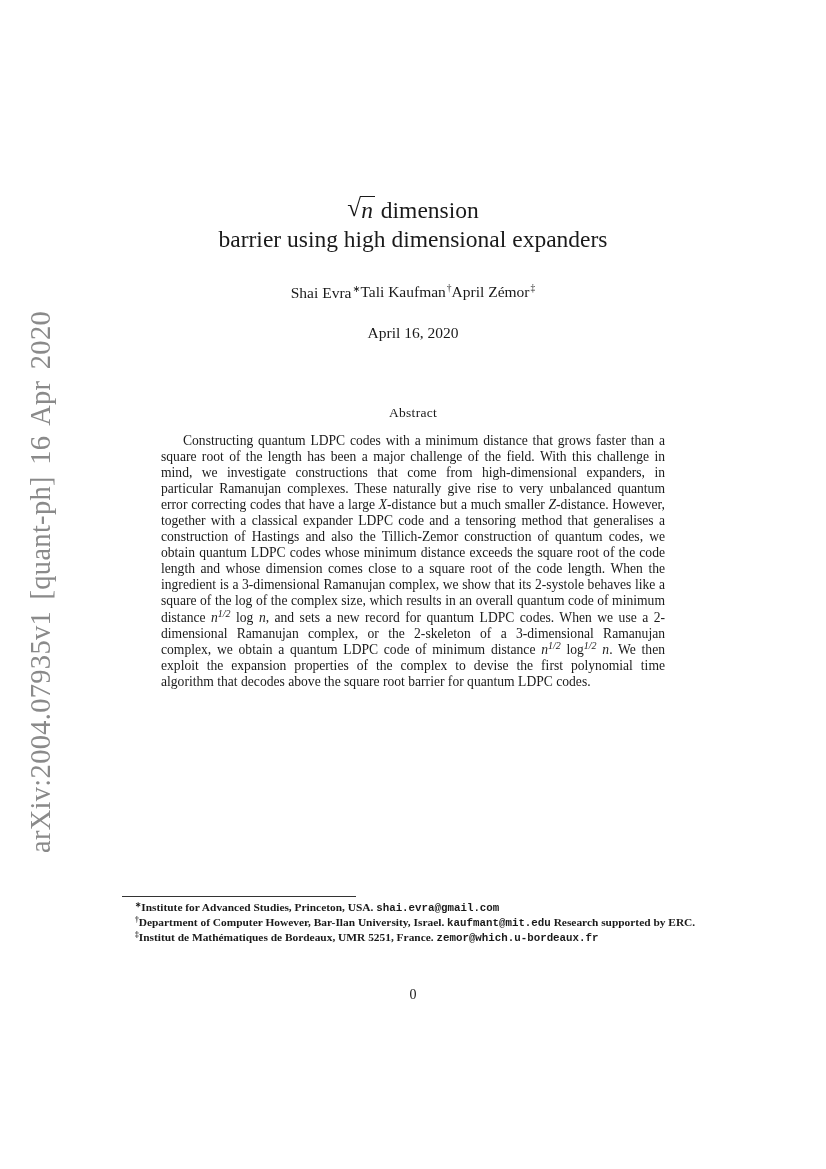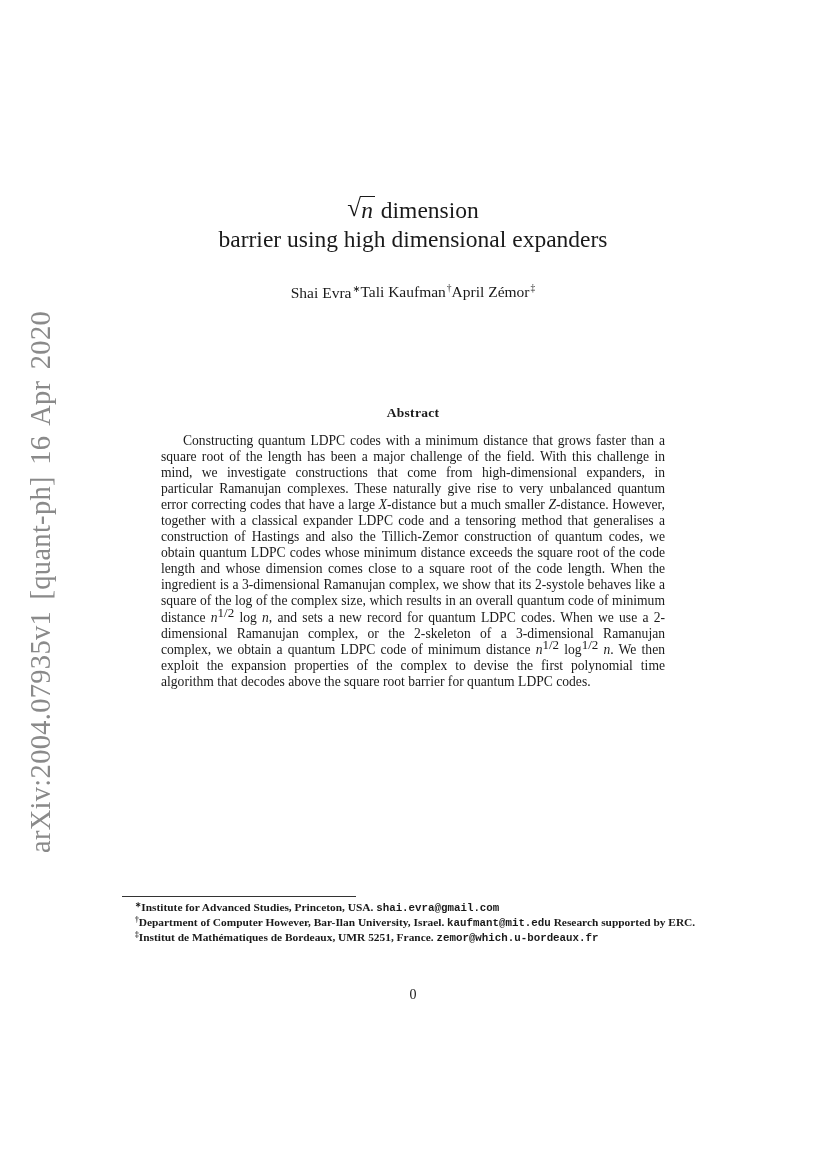--- a/index.html
+++ b/index.html
@@ -95,39 +95,39 @@
     }
 
     
     .abstract-heading {
       position: absolute;
       top: 405px;
       left: 0;
       width: 826px;
       text-align: center;
       font-family: "Liberation Serif", serif;
-      font-weight: bold;
+      font-weight: normal;
       font-size: 13.5px;
       letter-spacing: 0.3px;
     }
     .abstract-body {
       position: absolute;
       top: 433px;
       left: 161px;
       width: 504px;
       font-family: "Liberation Serif", serif;
       font-size: 13.6px;
       line-height: 16.05px;
       text-align: justify;
       text-indent: 22px;
       hyphens: manual;
       color: #1a1a1a;
     }
     .abstract-body i { font-style: italic; }
-    .abstract-body sup { font-size: 13px; vertical-align: 5px; line-height: 0; }
+    .abstract-body sup { font-size: 10px; vertical-align: 5px; line-height: 0; font-style: italic; }
 
     
     .footnote-rule {
       position: absolute;
       left: 122px;
       top: 896px;
       width: 234px;
       height: 0;
       border-top: 1px solid #333;
     }
@@ -181,20 +181,21 @@
     </div>
     <div>barrier using high dimensional expanders</div>
   </div>
 
   <div class="authors">
     <span class="author"><span>Shai Evra</span><sup>∗</sup></span>
     <span class="author"><span>Tali Kaufman</span><sup>†</sup></span>
     <span class="author"><span>April Zémor</span><sup>‡</sup></span>
   </div>
 
+  <div class="date">April 16, 2020</div>
 
   <div class="abstract-heading">Abstract</div>
 
   <div class="abstract-body"><span>Constructing quantum LDPC codes with a minimum distance that grows faster than a square root of the length has been a major challenge of the field. With this challenge in mind, we investigate constructions that come from high-dimensional expanders, in particular Ramanujan complexes. These naturally give rise to very unbalanced quantum error correcting codes that have a large </span><i>X</i><span>-distance but a much smaller </span><i>Z</i><span>-distance. However, together with a classical expander LDPC code and a tensoring method that generalises a construction of Hastings and also the Tillich-Zemor construction of quantum codes, we obtain quantum LDPC codes whose mini­mum distance exceeds the square root of the code length and whose dimension comes close to a square root of the code length. When the ingredient is a 3-dimensional Ramanujan complex, we show that its 2-systole behaves like a square of the log of the complex size, which results in an overall quantum code of minimum distance </span><span><i>n</i><sup>1/2</sup><span> log </span><i>n</i></span><span>, and sets a new record for quantum LDPC codes. When we use a 2-dimensional Ramanujan complex, or the 2-skeleton of a 3-dimensional Ramanujan complex, we obtain a quantum LDPC code of minimum distance </span><span><i>n</i><sup>1/2</sup><span> log</span><sup>1/2</sup><i> n</i></span><span>. We then exploit the expansion properties of the complex to devise the first polynomial time algorithm that decodes above the square root barrier for quantum LDPC codes.</span></div>
 
   <div class="footnote-rule"></div>
 
   <div class="footnotes">
     <div class="footnote"><sup>∗</sup><span>Institute for Advanced Studies, Princeton, USA. </span><span class="mono">shai.evra@gmail.com</span><span></span></div>
     <div class="footnote"><sup>†</sup><span>Department of Computer However, Bar-Ilan University, Israel.  </span><span class="mono">kaufmant@mit.edu</span><span> Research sup­ported by ERC.</span></div>

